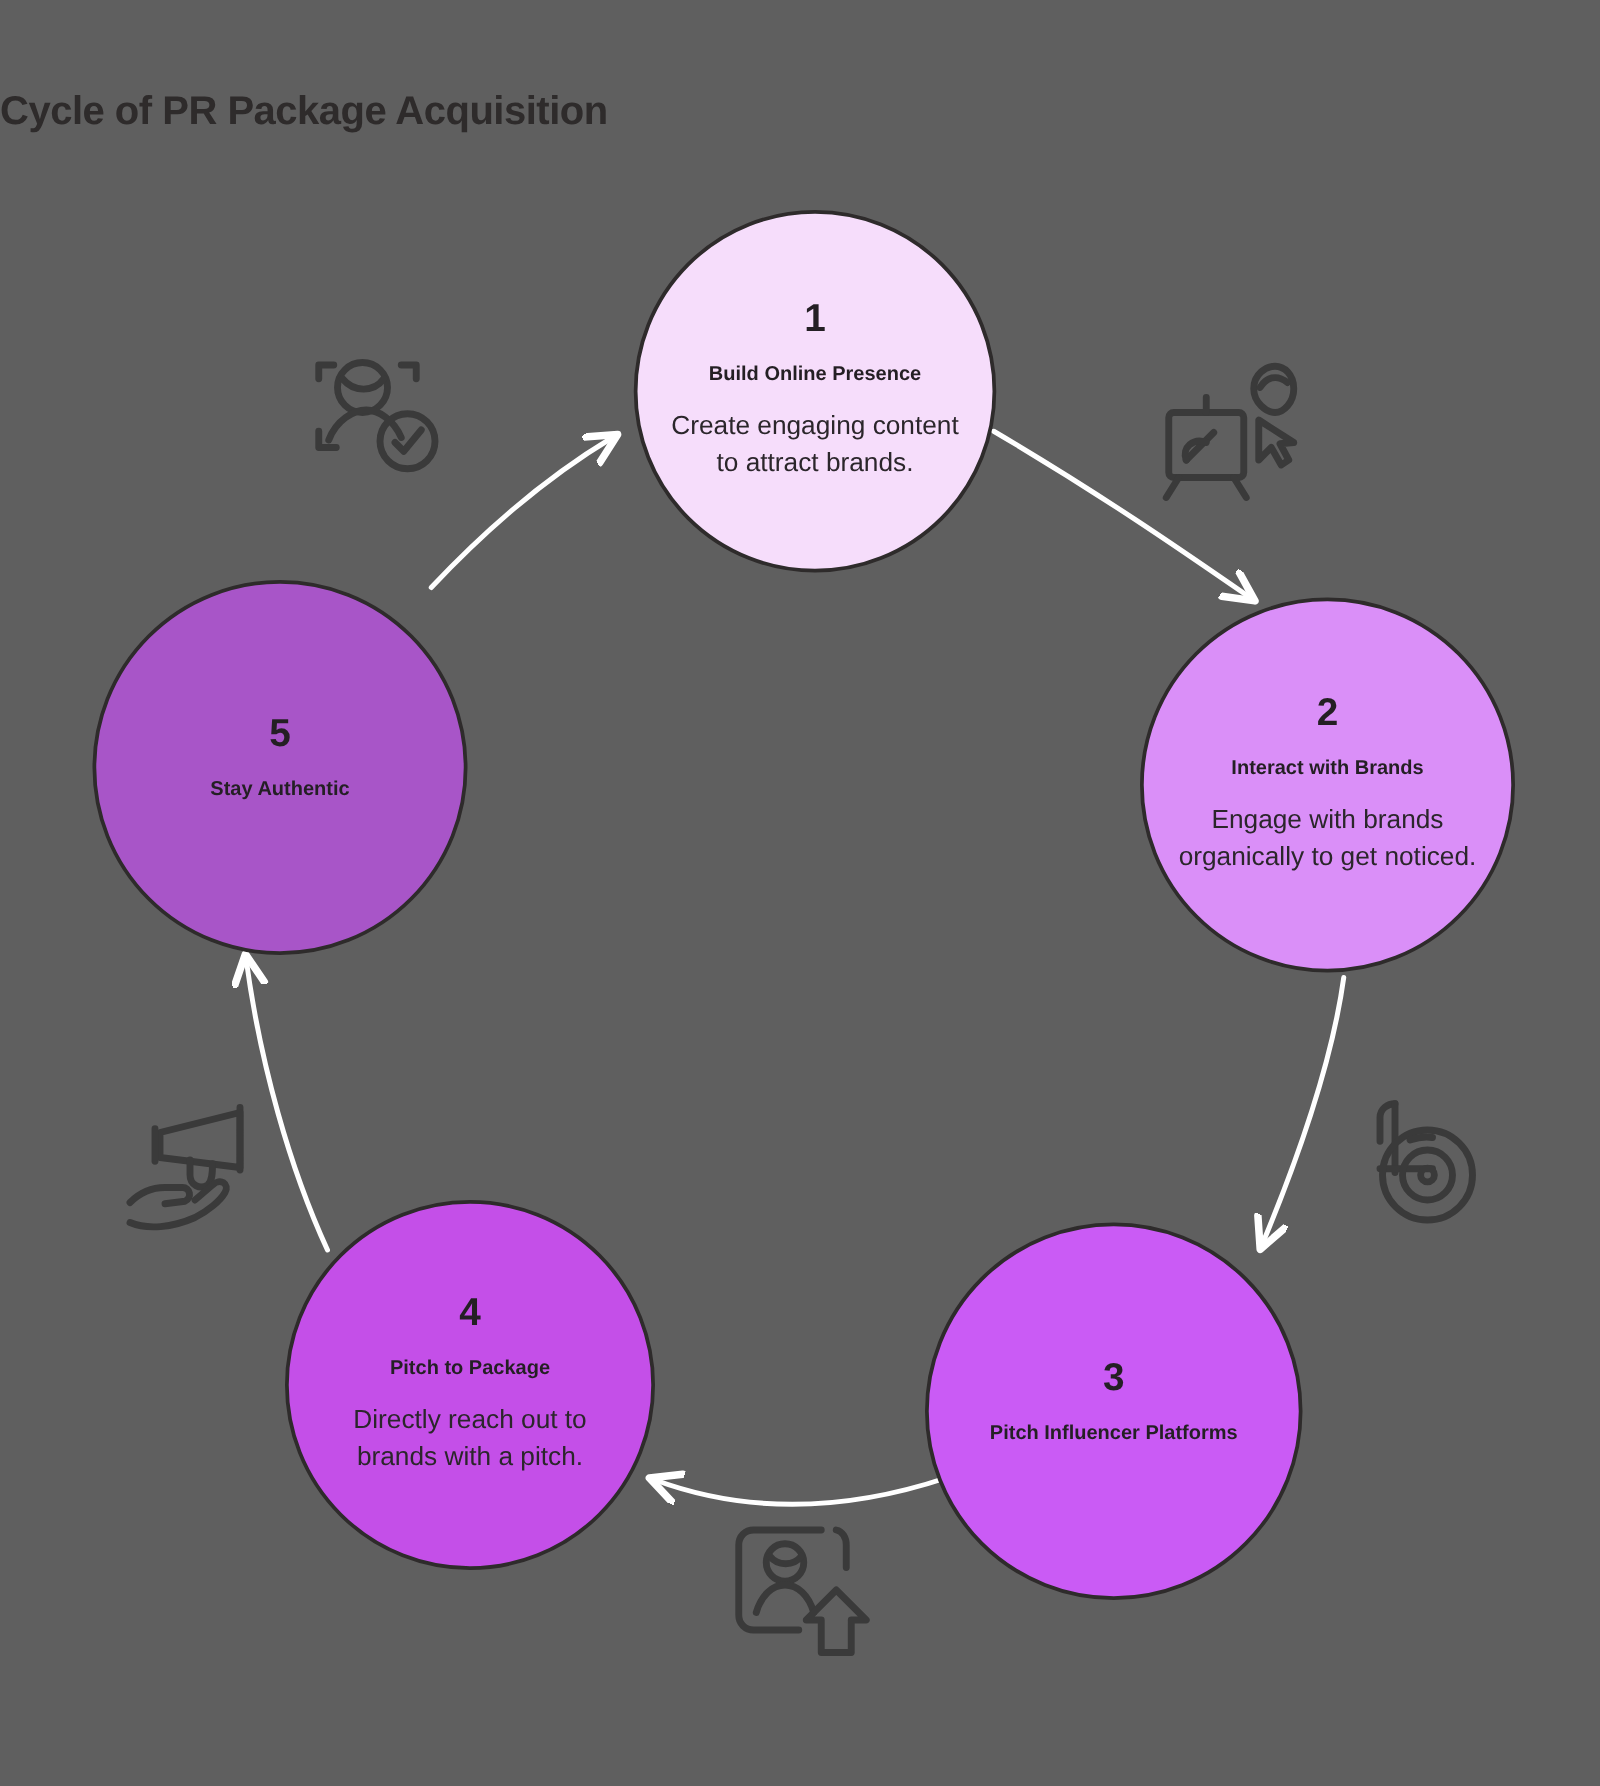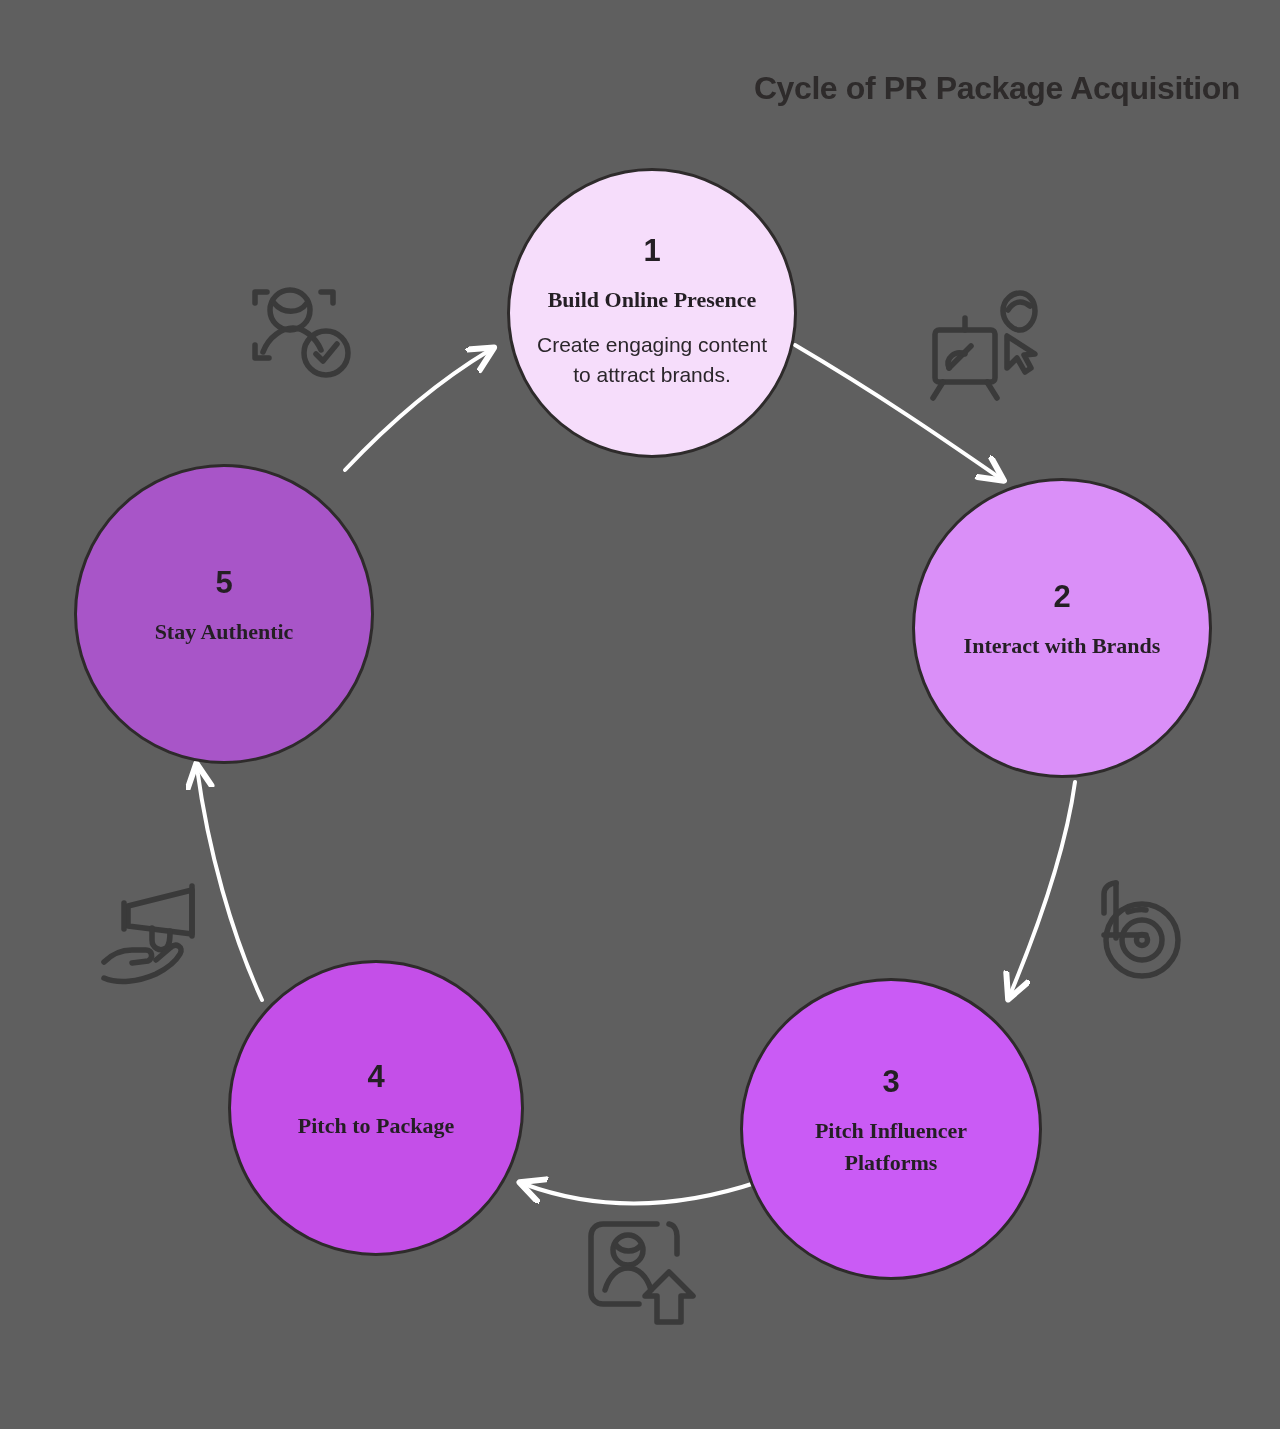--- a/index.html
+++ b/index.html
@@ -6,21 +6,21 @@
   html, body {
     width:1280px; height:1429px;
     background:#5f5f5f;
     font-family:"Liberation Sans", sans-serif;
     overflow:hidden;
   }
   #stage { position:relative; width:1280px; height:1429px; }
 
   .title {
     position:absolute; left:0; top:70px; width:1240px;
-    text-align:right;
+    text-align:left;
     font-size:32px; font-weight:bold;
     color:#2e2b2b;
     letter-spacing:-0.4px;
   }
 
   svg.layer { position:absolute; left:0; top:0; width:1280px; height:1429px; pointer-events:none; }
 
   .node {
     position:absolute;
     border-radius:50%;
@@ -29,23 +29,22 @@
     align-items:center; justify-content:center;
     text-align:center;
     color:#241f24;
     padding:0 26px;
   }
   .node .num {
     font-size:31px; font-weight:bold; line-height:1;
     margin-bottom:18px;
   }
   .node .ttl {
-    font-size:22px; font-weight:bold; line-height:1.45;
+    font-size:16px; font-weight:bold; line-height:1.45;
     margin-bottom:14px;
-    font-family:Liberation Serif, serif;
   }
   .node .desc {
     font-size:21px; font-weight:normal; line-height:1.45;
     color:#2b262b;
   }
 
   
   #node-1 { left:507px; top:168px;  width:290px; height:290px; }
   #node-2 { left:912px; top:478px;  width:300px; height:300px; }
   #node-3 { left:740px; top:978px;  width:302px; height:302px; }
@@ -143,30 +142,32 @@
 
   <div class="node" id="node-1" style="background:#f6ddfb;">
     <div class="num">1</div>
     <div class="ttl">Build Online Presence</div>
     <div class="desc">Create engaging content to attract brands.</div>
   </div>
 
   <div class="node" id="node-2" style="background:#da8ff8;">
     <div class="num">2</div>
     <div class="ttl">Interact with Brands</div>
+    <div class="desc">Engage with brands organically to get noticed.</div>
   </div>
 
   <div class="node" id="node-3" style="background:#ca5bf5;">
     <div class="num">3</div>
     <div class="ttl">Pitch Influencer Platforms</div>
   </div>
 
   <div class="node" id="node-4" style="background:#c44fe8;">
     <div class="num">4</div>
     <div class="ttl">Pitch to Package</div>
+    <div class="desc">Directly reach out to brands with a pitch.</div>
   </div>
 
   <div class="node" id="node-5" style="background:#a855c8;">
     <div class="num">5</div>
     <div class="ttl">Stay Authentic</div>
   </div>
 
 </div>
 
 </body></html>

